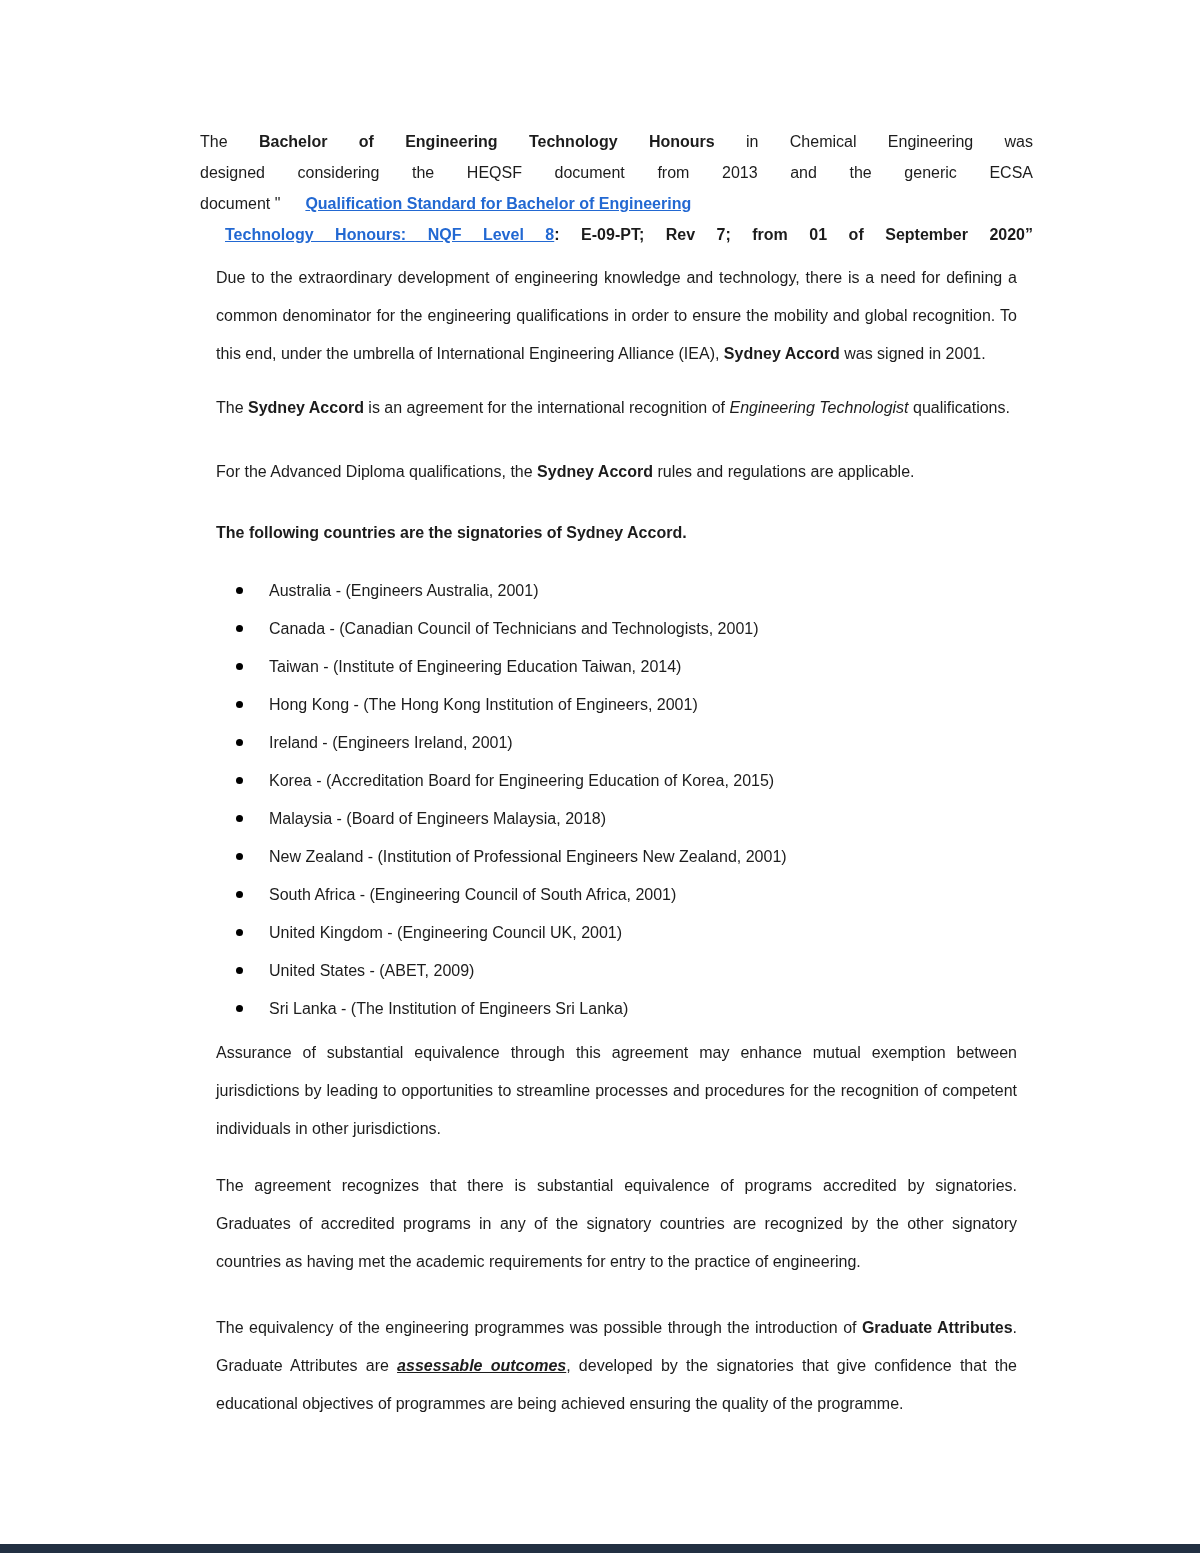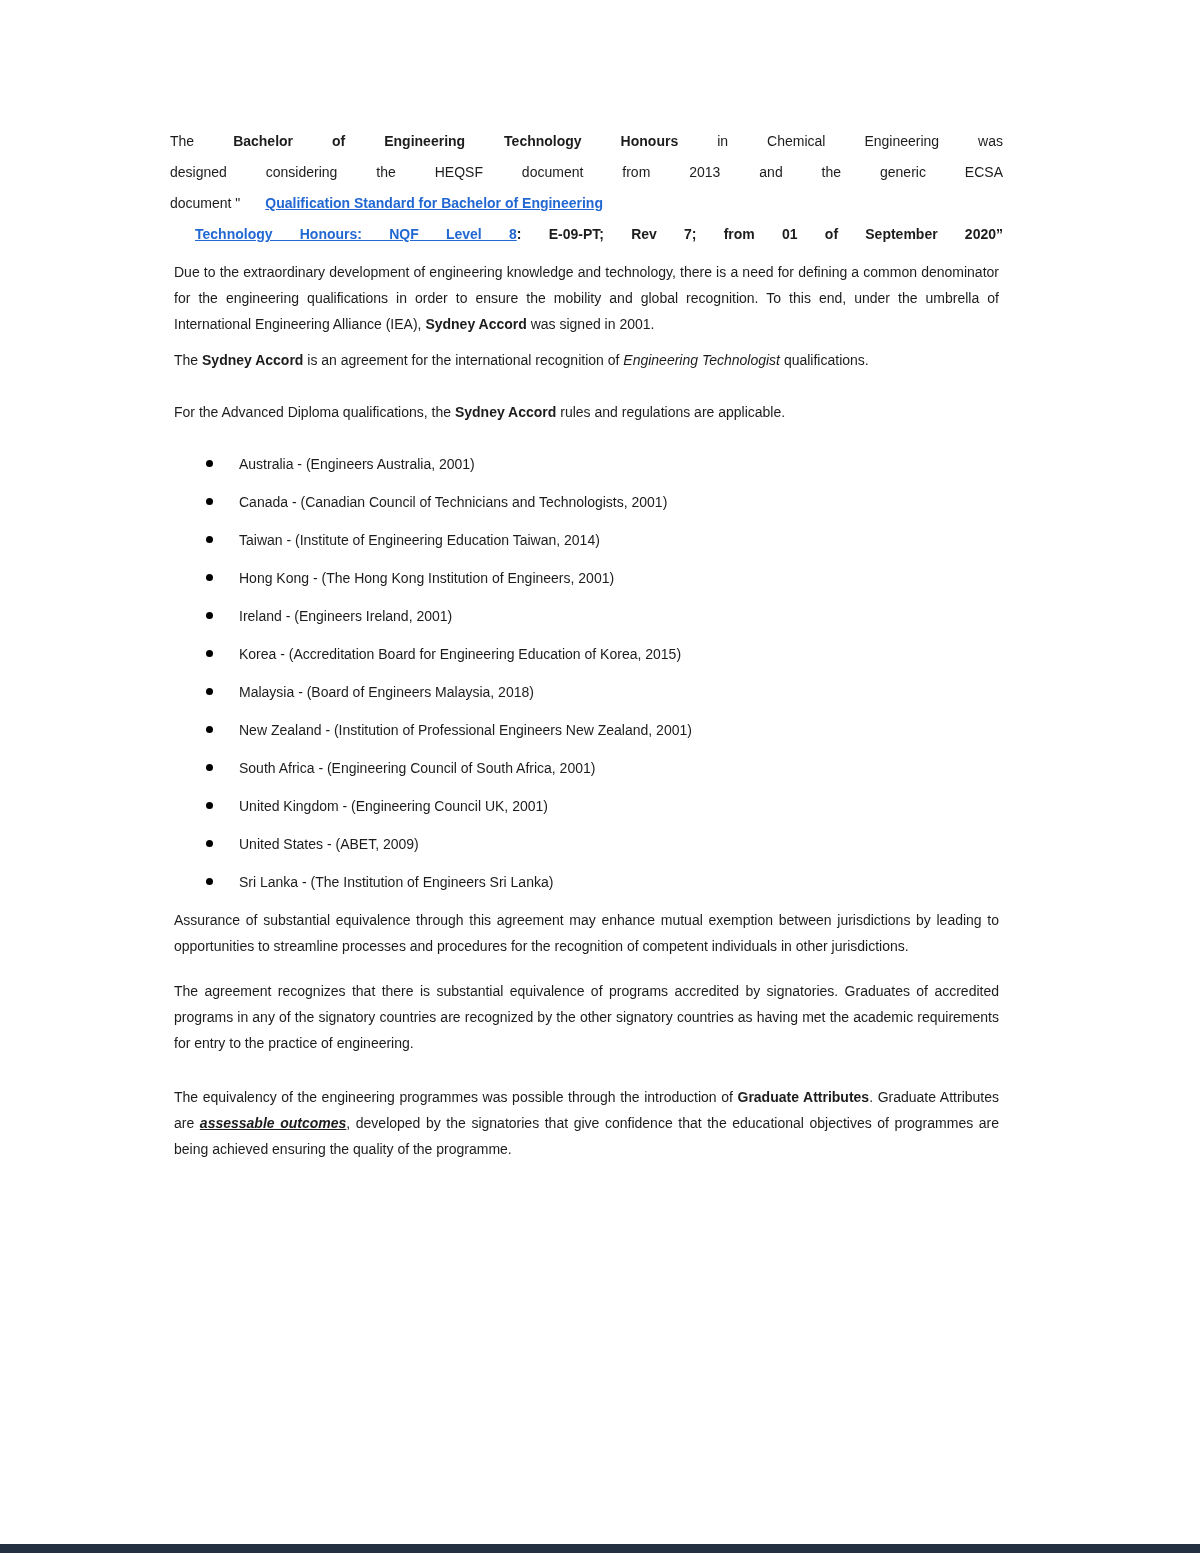--- a/index.html
+++ b/index.html
@@ -6,27 +6,27 @@
   body {
     width: 1200px; height: 1553px;
     background: #ffffff;
     font-family: "Liberation Sans", "DejaVu Sans", sans-serif;
     color: var(--text, #1c1c1c);
     position: relative;
     overflow: hidden;
   }
   .content {
     position: absolute;
-    left: 170px; top: 126px;
+    left: 200px; top: 126px;
     width: 833px;
-    font-size: 14px;
+    font-size: 16px;
   }
   .p1line { line-height: 31px; text-align: justify; }
   .p1line.jlast { text-align-last: justify; }
-  p { margin: 4px; line-height: 26px; text-align: justify; }
+  p { margin: 16px; line-height: 38px; text-align: justify; }
   .p2 { margin-top: 9px; }
   .p3 { margin-top: 10px; }
   .p4 { margin-top: 26px; }
   .list-title { margin-top: 23px; font-weight: bold; text-align: left; text-align-last: auto; }
   ul.signatories { list-style: none; margin: 26px 0 0 0; padding: 0; }
   ul.signatories li { display: flex; line-height: 26px; margin-bottom: 12px; text-align: right; }
   .dot {
     flex: 0 0 auto;
     width: 7px; height: 7px; border-radius: 50%;
     background: #000;
@@ -63,20 +63,21 @@
     <div class="p1line"><span>document "</span><a class="doclink">Qualification Standard for Bachelor of Engineering</a></div>
     <div class="p1line jlast"><a class="doclink">Technology Honours: NQF Level 8</a><span class="b">: E-09-PT; Rev 7; from 01 of September 2020”</span></div>
   </div>
 
   <p class="p2"><span>Due to the extraordinary development of engineering knowledge and technology, there is a need for defining a common denominator for the engineering qualifications in order to ensure the mobility and global recognition. To this end, under the umbrella of International Engineering Alliance (IEA), </span><span class="b">Sydney Accord</span><span> was signed in 2001.</span></p>
 
   <p class="p3"><span>The </span><span class="b">Sydney Accord</span><span> is an agreement for the international recognition of </span><span class="i">Engineering Technologist</span><span> qualifications.</span></p>
 
   <p class="p4"><span>For the Advanced Diploma qualifications, the </span><span class="b">Sydney Accord</span><span> rules and regulations are applicable.</span></p>
 
+  <p class="list-title">The following countries are the signatories of Sydney Accord.</p>
 
   <ul class="signatories">
     <li>
         <span class="dot"></span>
         <span>Australia - (Engineers Australia, 2001)</span>
       </li>
     <li>
         <span class="dot"></span>
         <span>Canada - (Canadian Council of Technicians and Technologists, 2001)</span>
       </li>

